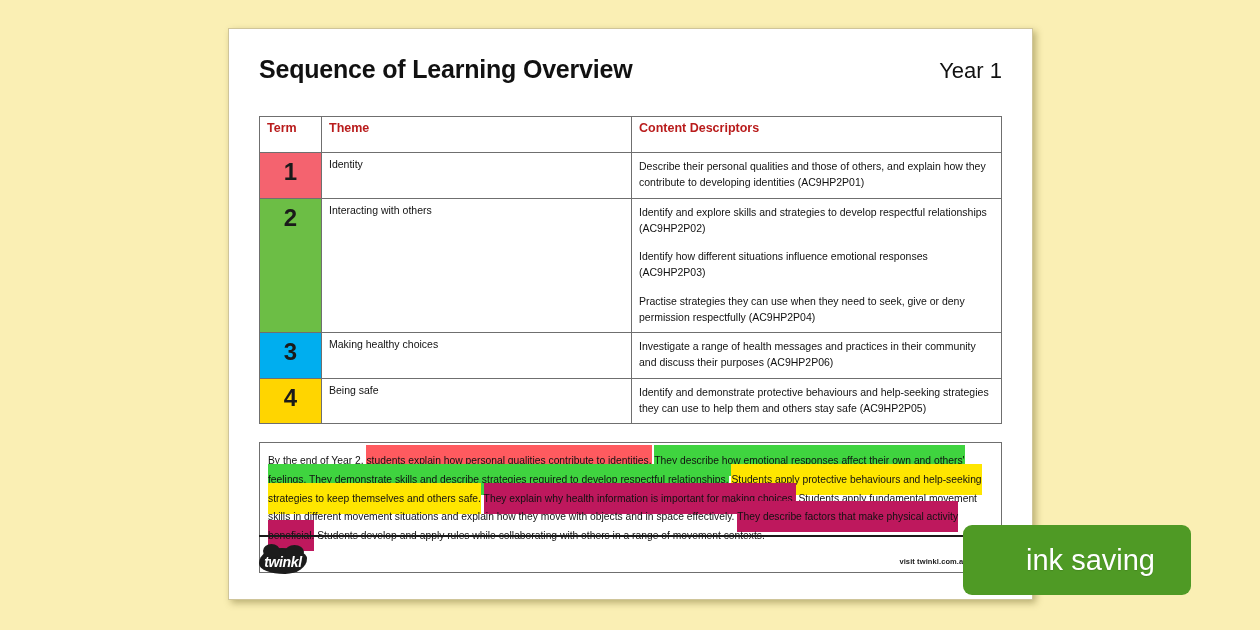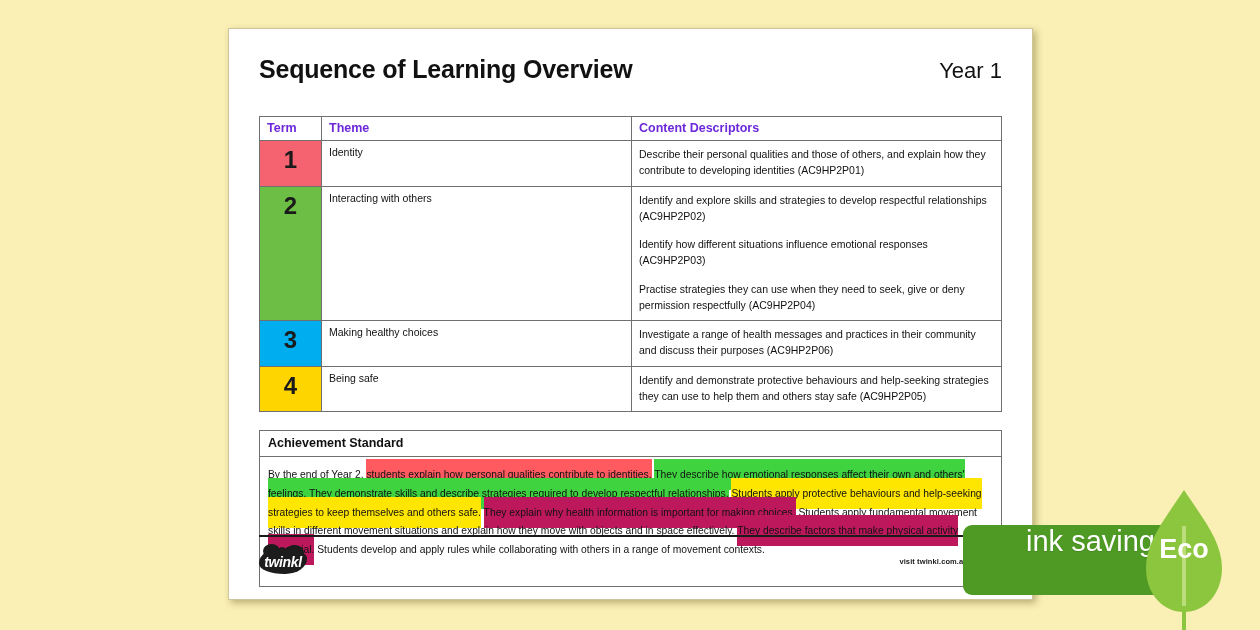--- a/index.html
+++ b/index.html
@@ -54,22 +54,22 @@
   }
   table.seq th, table.seq td {
     border: 1px solid #6f6f6f;
     vertical-align: top;
     padding: 5px 7px;
   }
   table.seq th {
     font-size: 12.5px;
     font-weight: bold;
     text-align: left;
-    color: #6d28d9;
-    padding: 4px 7px 5px 7px;
+    color: #b91c1c;
+    padding: 4px 7px 17px 7px;
   }
   th.col-term { width: 62px; text-align: center; }
   th.col-theme { width: 310px; }
   th.col-desc { }
 
   td.term-cell {
     text-align: center;
     vertical-align: middle;
     font-size: 24px;
     font-weight: bold;
@@ -180,20 +180,21 @@
   }
 
   
   #eco-badge {
     position: absolute;
     left: 963px; top: 525px;
     width: 228px; height: 70px;
     background: #4F9A25;
     border-radius: 9px;
     display: flex;
+    align-items: center;
     z-index: 40;
     padding-left: 46px;
   }
   #eco-badge .eco-ink {
     color: #ffffff;
     font-size: 29px;
     font-weight: normal;
     margin-left: 17px;
     white-space: nowrap;
     text-shadow: 0 1px 1px rgba(0,0,0,0.12);
@@ -264,40 +265,31 @@
             <td class="term-cell" style="background: rgb(255, 213, 0);">4</td>
             <td class="theme-cell">Being safe</td>
             <td class="desc-cell">
               <p>Identify and demonstrate protective behaviours and help-seeking strategies they can use to help them and others stay safe (AC9HP2P05)</p>
             </td>
           </tr>
         </tbody>
     </table>
 
     <div class="ach-box">
-      <div class="ach-head">Achievement Standard</div>
       <div class="ach-body" id="ach-body"><span>By the end of Year 2, </span><span class="hl-red">students explain how personal qualities contribute to identities.</span><span> </span><span class="hl-green">They describe how emotional responses affect their own and others' feelings. They demonstrate skills and describe strategies required to develop respectful relationships.</span><span> </span><span class="hl-yellow">Students apply protective behaviours and help-seeking strategies to keep themselves and others safe.</span><span> </span><span class="hl-cyan">They explain why health information is important for making choices.</span><span> Students apply fundamental movement skills in different movement situations and explain how they move with objects and in space effectively. </span><span class="hl-cyan">They describe factors that make physical activity beneficial.</span><span> Students develop and apply rules while collaborating with others in a range of movement contexts.</span></div>
     </div>
 
     <div class="footer-rule"></div>
     <div class="footer-row">
       <div class="twinkl-logo">
         <div class="blob"></div>
         <div class="wordmark">twinkl</div>
       </div>
       <div class="footer-visit">visit twinkl.com.au</div>
     </div>
 
   </div>
 
   <div id="eco-badge">
     <span class="eco-ink">ink saving</span>
   </div>
-  <div id="eco-leaf">
-    <svg width="84" height="144" viewBox="0 0 84 144" aria-hidden="true">
-      <path d="M42 4 C 62 34, 80 56, 80 82 C 80 108, 63 126, 42 126 C 21 126, 4 108, 4 82 C 4 56, 22 34, 42 4 Z" fill="#8CC63F"></path>
-      <rect x="40" y="40" width="4" height="104" fill="#BBDD7A"></rect>
-      <rect x="40" y="120" width="4" height="24" fill="#8CC63F"></rect>
-    </svg>
-    <div class="eco-word">Eco</div>
-  </div>
 
 </div>
 
 </body></html>

